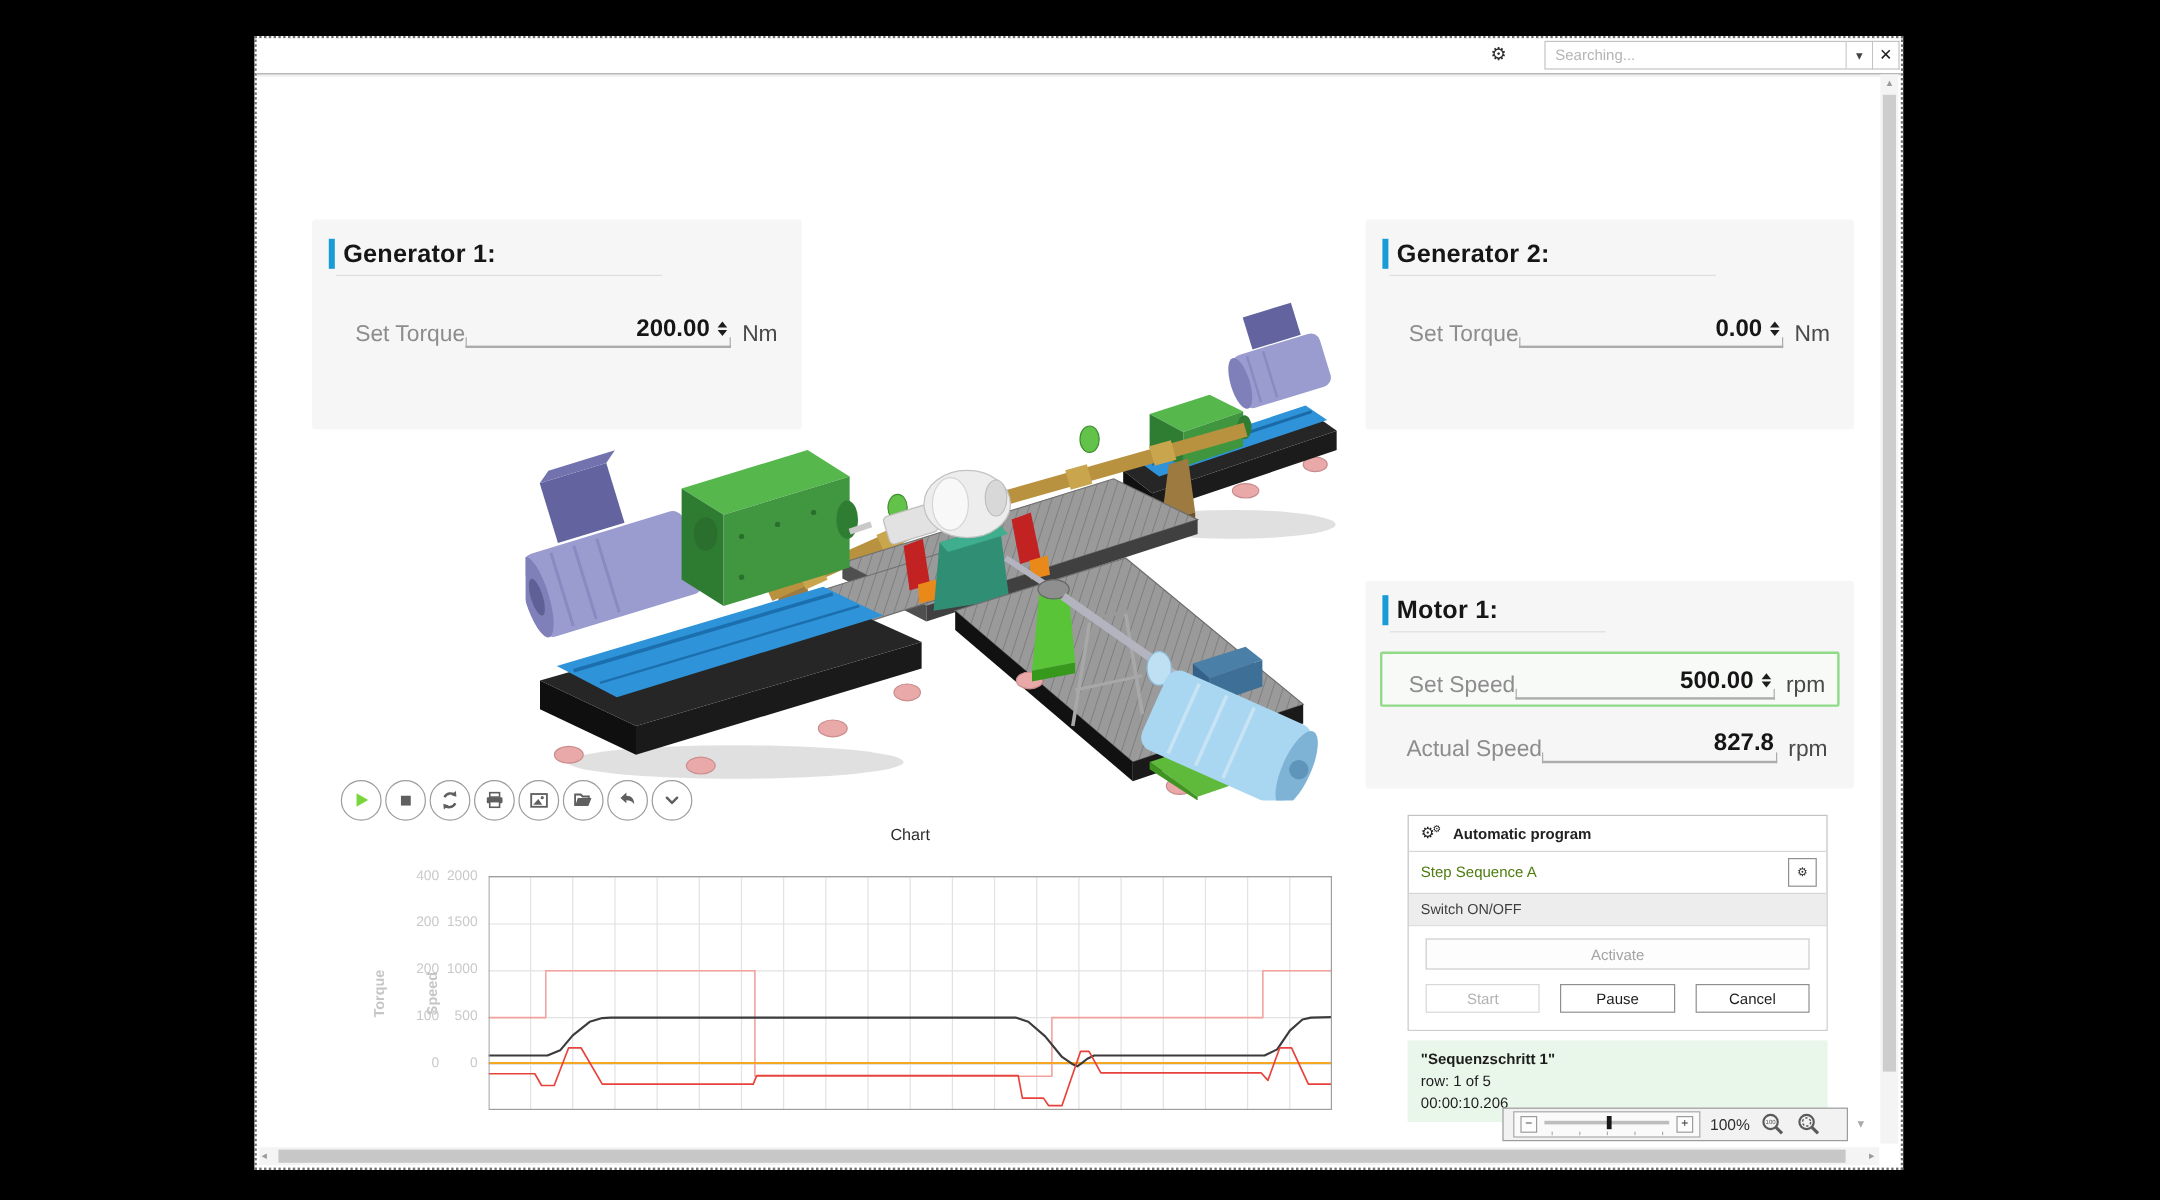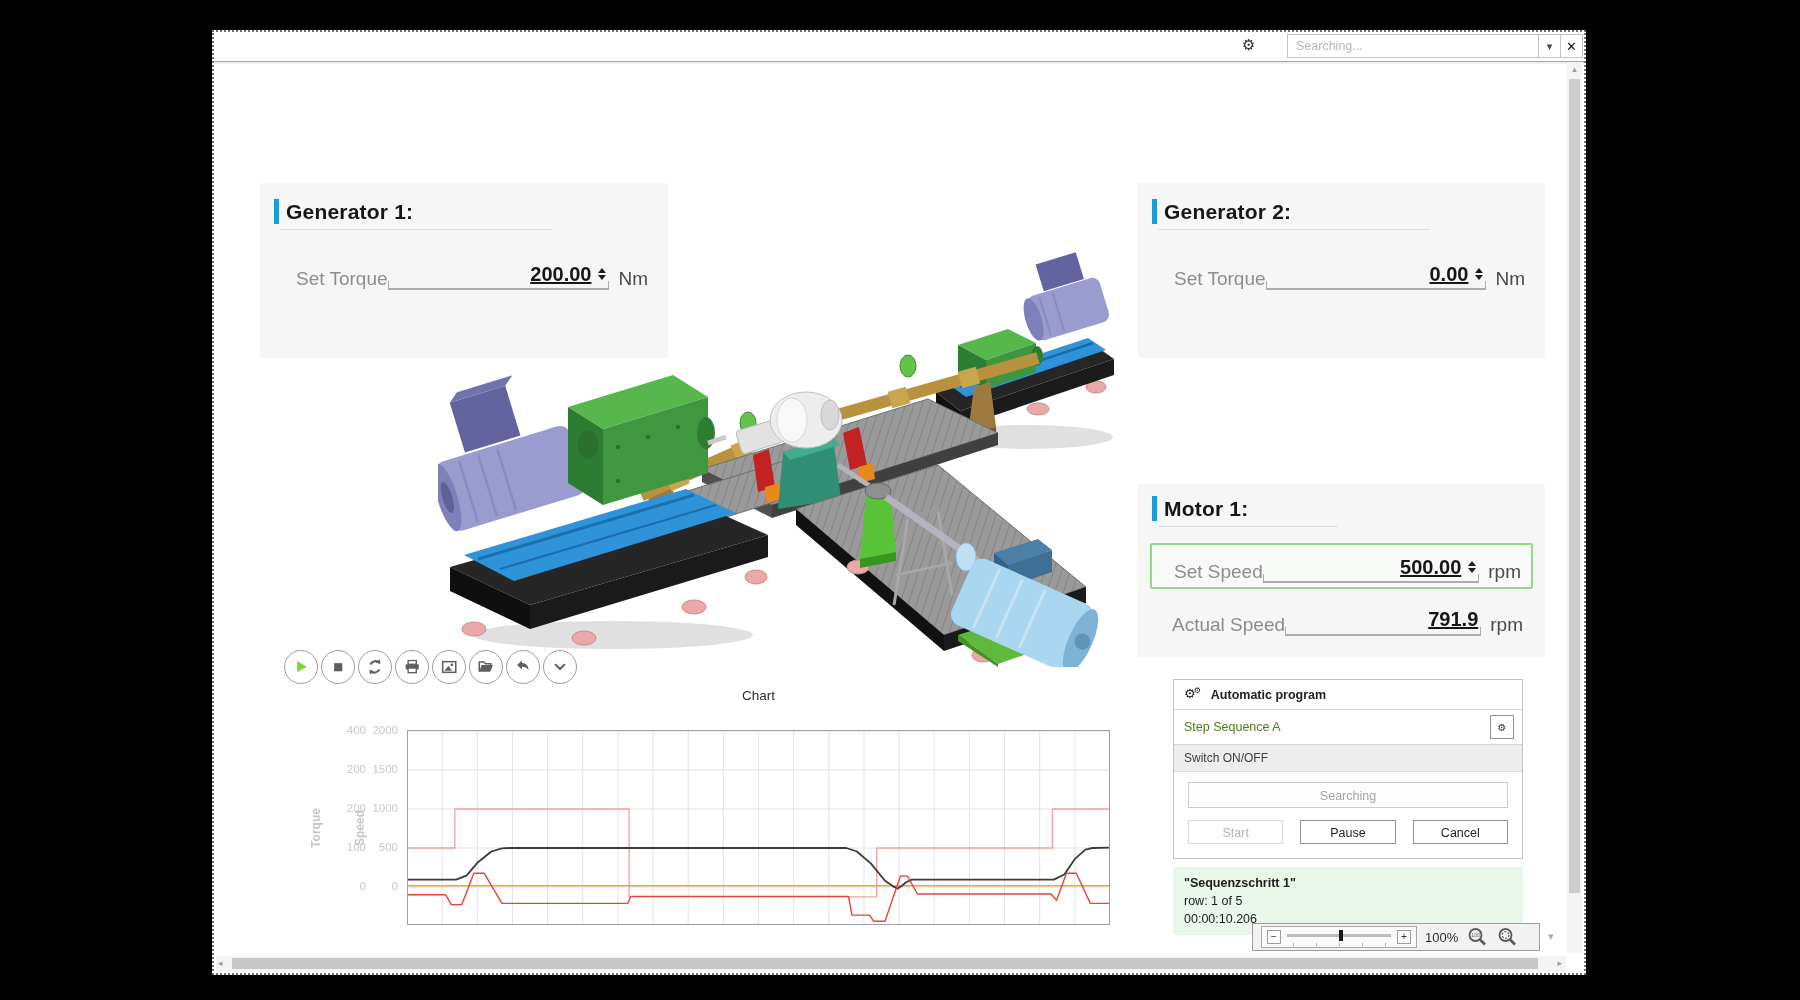--- a/index.html
+++ b/index.html
@@ -30,21 +30,21 @@
   .panel-title{display:flex;align-items:center;gap:7px;padding:16px 0 0 14px;}
   .accent{width:5px;height:25px;background:#189bd7;flex:0 0 auto;}
   .ptitle{font-size:21px;font-weight:bold;color:#161616;letter-spacing:.2px;}
   .t-underline{margin:5px 0 0 20px;width:272px;height:1px;background:#dedede;}
   .frow{display:flex;align-items:flex-end;margin:30px 20px 0 36px;}
   .flabel{color:#8d8d8d;font-size:19px;line-height:1.1;}
   .fwrap{flex:1;display:flex;align-items:flex-end;justify-content:flex-end;
     border-bottom:2px solid #acacac;position:relative;padding:0 3px 2px 0;min-height:26px;}
   .fwrap:before,.fwrap:after{content:"";position:absolute;bottom:-2px;width:1px;height:9px;background:#acacac;}
   .fwrap:before{left:0;} .fwrap:after{right:0;}
-  .fvalue{font-size:20px;font-weight:bold;color:#161616;text-decoration:underline;}
+  .fvalue{font-size:20px;font-weight:bold;color:#161616;}
   .spinner{display:inline-flex;flex-direction:column;gap:2px;margin:0 0 6px 7px;cursor:pointer;}
   .tri-up{width:0;height:0;border-left:4.5px solid transparent;border-right:4.5px solid transparent;border-bottom:5px solid #1d1d1d;}
   .tri-down{width:0;height:0;border-left:4.5px solid transparent;border-right:4.5px solid transparent;border-top:5px solid #1d1d1d;}
   .funit{color:#4a4a4a;font-size:19px;margin:0 0 0 9px;}
   .green-box{border:2px solid #90da88;border-radius:2px;margin:16px 12px 0 12px;
     padding:8px 10px 4px 22px;display:flex;align-items:flex-end;background:#f8faf8;}
   .green-box .flabel{margin-right:0;}
   .m-actual{margin:16px 22px 0 34px;}
   
   .toolbar{position:absolute;left:70px;top:618px;display:flex;gap:3px;}
@@ -164,21 +164,21 @@
         <span class="spinner">
             <span class="tri-up"></span>
             <span class="tri-down"></span>
           </span>
       </div>
       <div class="funit">rpm</div>
     </div>
     <div class="frow m-actual">
       <div class="flabel">Actual Speed</div>
       <div class="fwrap" style="padding-bottom:3px;">
-        <span class="fvalue">791.9</span>
+        <span class="fvalue">827.8</span>
       </div>
       <div class="funit">rpm</div>
     </div>
   </div>
 
   <svg class="machine" viewBox="0 0 676 430">
     <defs>
       <pattern id="deckP" width="8" height="8" patternUnits="userSpaceOnUse" patternTransform="rotate(18)">
         <rect width="8" height="8" fill="#9a9a9a"></rect>
           <line x1="0" y1="0" x2="0" y2="8" stroke="#7e7e7e" stroke-width="1.6"></line>
@@ -421,21 +421,21 @@
       <div class="prog-head">
         <span class="gears"><span>⚙</span><span class="g2">⚙</span></span>
         <span>Automatic program</span>
       </div>
       <div class="prog-seq">
         <span class="seq-name">Step Sequence A</span>
         <span class="seq-gear-btn">⚙</span>
       </div>
       <div class="prog-switch">Switch ON/OFF</div>
       <div class="prog-controls">
-        <button class="btn-activate">Searching</button>
+        <button class="btn-activate">Activate</button>
         <div class="btn-row">
           <button class="pbtn disabled">Start</button>
           <button class="pbtn enabled">Pause</button>
           <button class="pbtn enabled">Cancel</button>
         </div>
       </div>
     </div>
     <div class="prog-status">
       <div class="s1">"Sequenzschritt 1"</div>
       <div>row: 1 of 5</div>

